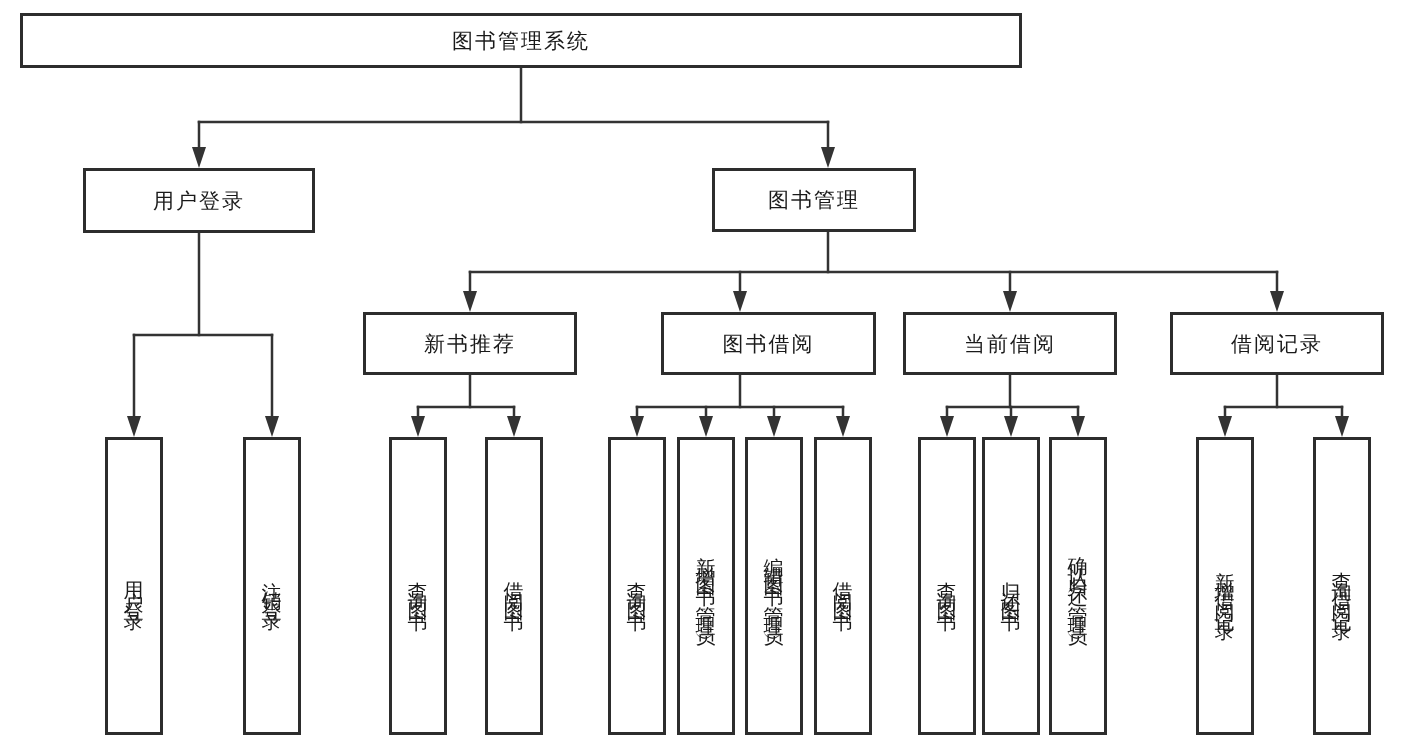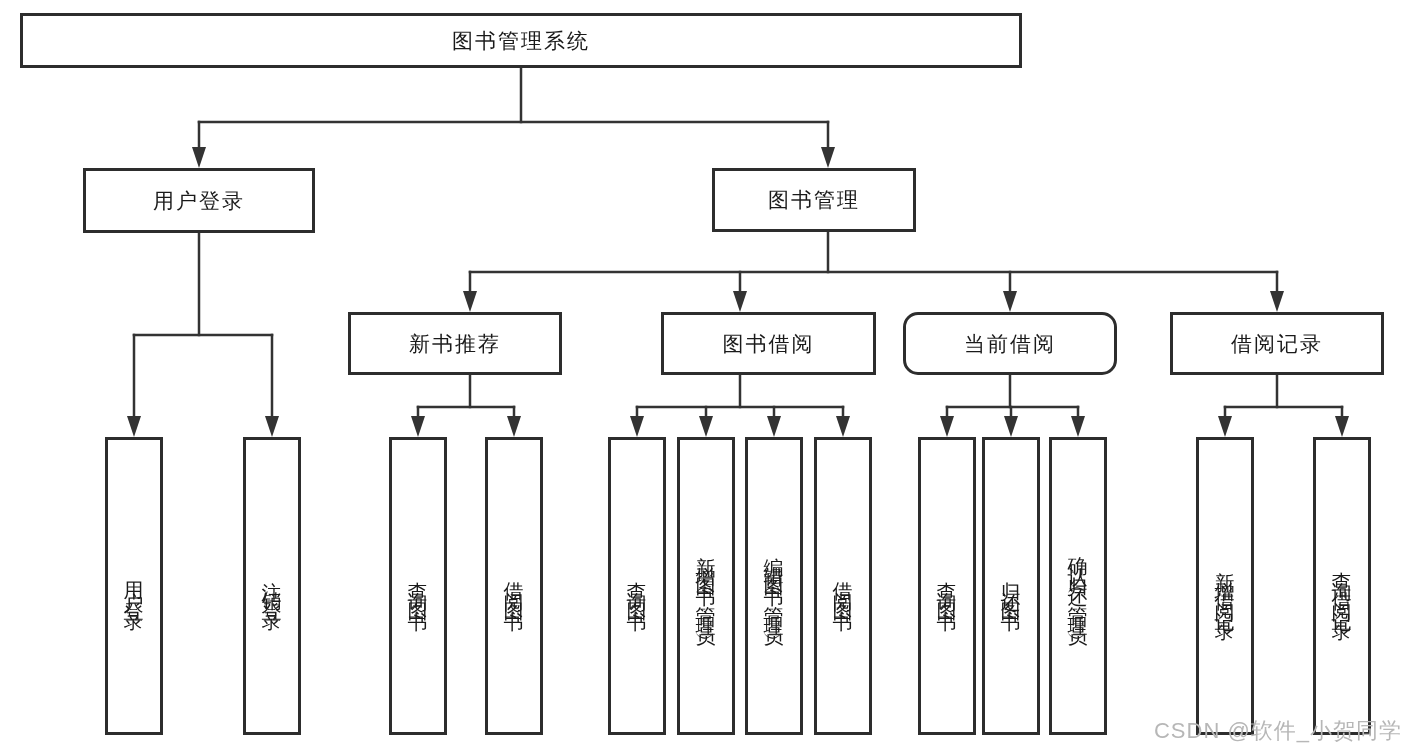--- a/index.html
+++ b/index.html
@@ -119,27 +119,27 @@
   <div id="nodes">
       <div class="node h" style="left: 20px; top: 13px; width: 1002px; height: 55px; border-color: rgb(45, 45, 45);">
         <span>图书管理系统</span>
       </div>
       <div class="node h" style="left: 83px; top: 168px; width: 232px; height: 65px; border-color: rgb(45, 45, 45);">
         <span>用户登录</span>
       </div>
       <div class="node h" style="left: 712px; top: 168px; width: 204px; height: 64px; border-color: rgb(45, 45, 45);">
         <span>图书管理</span>
       </div>
-      <div class="node h" style="left: 348px; top: 312px; width: 214px; height: 63px; border-color: rgb(45, 45, 45);">
+      <div class="node h" style="left: 363px; top: 312px; width: 214px; height: 63px; border-color: rgb(45, 45, 45);">
         <span>新书推荐</span>
       </div>
       <div class="node h" style="left: 632px; top: 312px; width: 215px; height: 63px; border-color: rgb(45, 45, 45); margin-left: 29px;">
         <span>图书借阅</span>
       </div>
-      <div class="node h" style="left: 903px; top: 312px; width: 214px; height: 63px; border-color: rgb(45, 45, 45); border-radius: 15px;">
+      <div class="node h" style="left: 903px; top: 312px; width: 214px; height: 63px; border-color: rgb(45, 45, 45);">
         <span>当前借阅</span>
       </div>
       <div class="node h" style="left: 1170px; top: 312px; width: 214px; height: 63px; border-color: rgb(45, 45, 45); justify-content: center;">
         <span>借阅记录</span>
       </div>
       <div class="node v" style="left: 105px; top: 437px; width: 58px; height: 298px; border-color: rgb(45, 45, 45);">
         <span>用户登录</span>
       </div>
       <div class="node v" style="left: 243px; top: 437px; width: 58px; height: 298px; border-color: rgb(45, 45, 45);">
         <span>注销登录</span>
@@ -171,14 +171,13 @@
       <div class="node v" style="left: 1049px; top: 437px; width: 58px; height: 298px; border-color: rgb(45, 45, 45);">
         <span>确认归还（管理员）</span>
       </div>
       <div class="node v" style="left: 1196px; top: 437px; width: 58px; height: 298px; border-color: rgb(45, 45, 45);">
         <span>新增借阅记录</span>
       </div>
       <div class="node v" style="left: 1313px; top: 437px; width: 58px; height: 298px; border-color: rgb(45, 45, 45);">
         <span>查询借阅记录</span>
       </div>
     </div>
-  <div class="watermark" style="color: rgb(183, 183, 183);">CSDN @软件_小贺同学</div>
 </div>
 
 </body></html>

